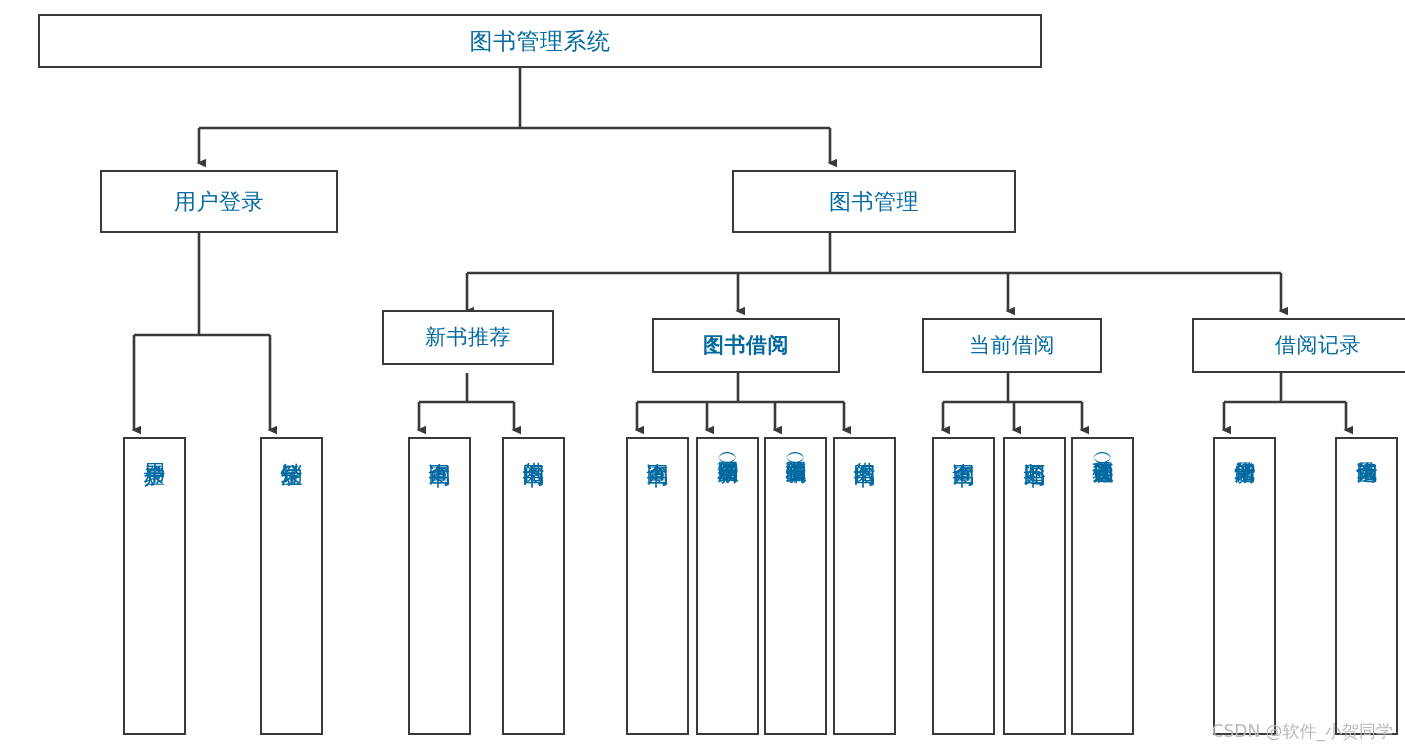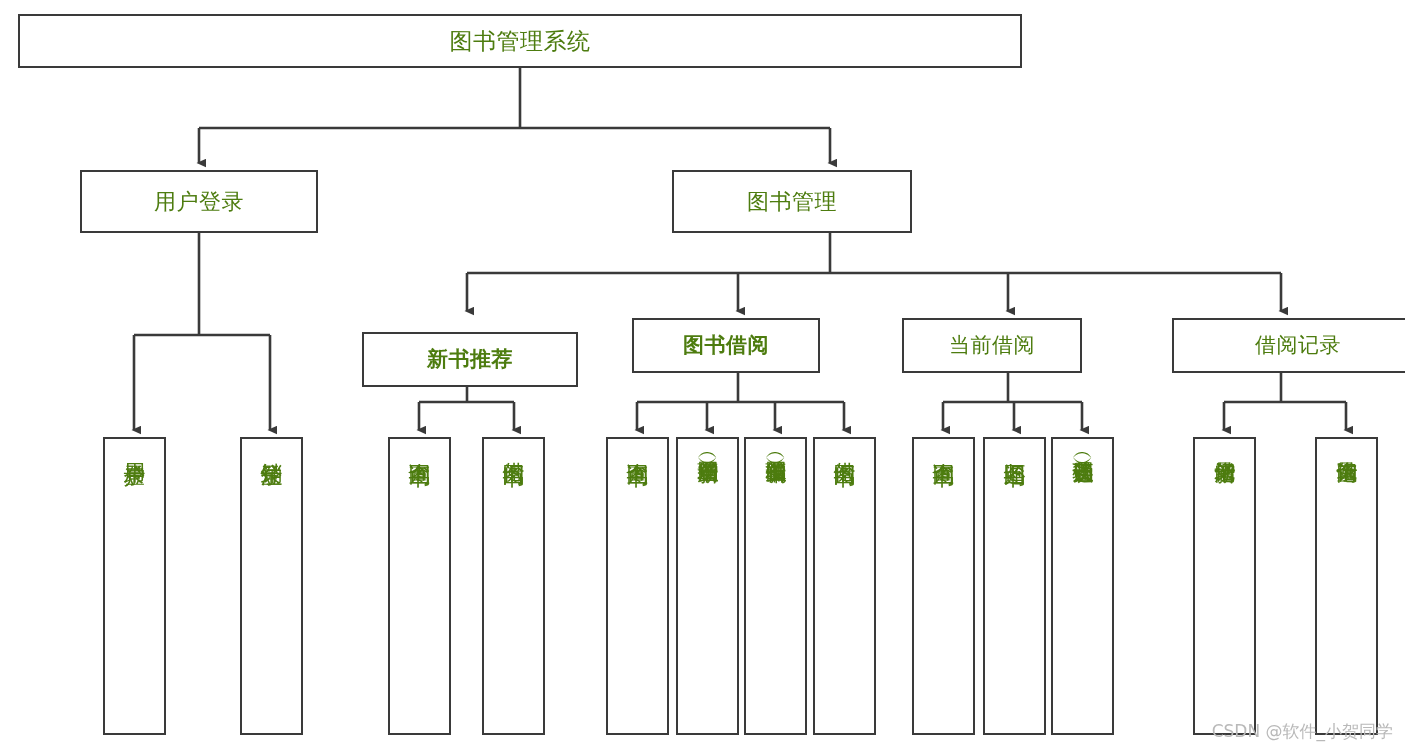--- a/index.html
+++ b/index.html
@@ -25,21 +25,22 @@
     height: 747px;
   }
   .node {
     position: absolute;
     box-sizing: border-box;
     border: 2.5px solid #3a3a3a;
     background: #ffffff;
     display: flex;
     align-items: center;
     justify-content: center;
-    color: #4d7c0f;
+    color: #0369a1;
+    margin-left: 20px;
   }
   .node .label {
     display: block;
     text-align: center;
     line-height: 1.05;
     letter-spacing: 0.5px;
   }
   .node-root .label { font-size: 23px; }
   .node-l2 .label   { font-size: 22px; }
   .node-l3 .label   { font-size: 21px; }
@@ -139,25 +140,25 @@
     </g>
   </svg>
 
   <div class="node node-root" style="left:18px; top:14px; width:1004px; height:54px;">
     <span class="label">图书管理系统</span>
   </div>
 
   <div class="node node-l2" style="left:80px; top:170px; width:238px; height:63px;">
     <span class="label">用户登录</span>
   </div>
-  <div class="node node-l2" style="left:672px; top:170px; width:240px; height:63px;">
+  <div class="node node-l2" style="left:712px; top:170px; width:284px; height:63px;">
     <span class="label">图书管理</span>
   </div>
 
-  <div class="node node-l3" style="left:362px; top:332px; width:216px; height:55px;font-weight:bold;">
+  <div class="node node-l3" style="left:362px; top:310px; width:172px; height:55px;">
     <span class="label">新书推荐</span>
   </div>
   <div class="node node-l3" style="left:632px; top:318px; width:188px; height:55px;font-weight:bold;">
     <span class="label">图书借阅</span>
   </div>
   <div class="node node-l3" style="left:902px; top:318px; width:180px; height:55px;">
     <span class="label">当前借阅</span>
   </div>
   <div class="node node-l3" style="left:1172px; top:318px; width:252px; height:55px;">
     <span class="label">借阅记录</span>

